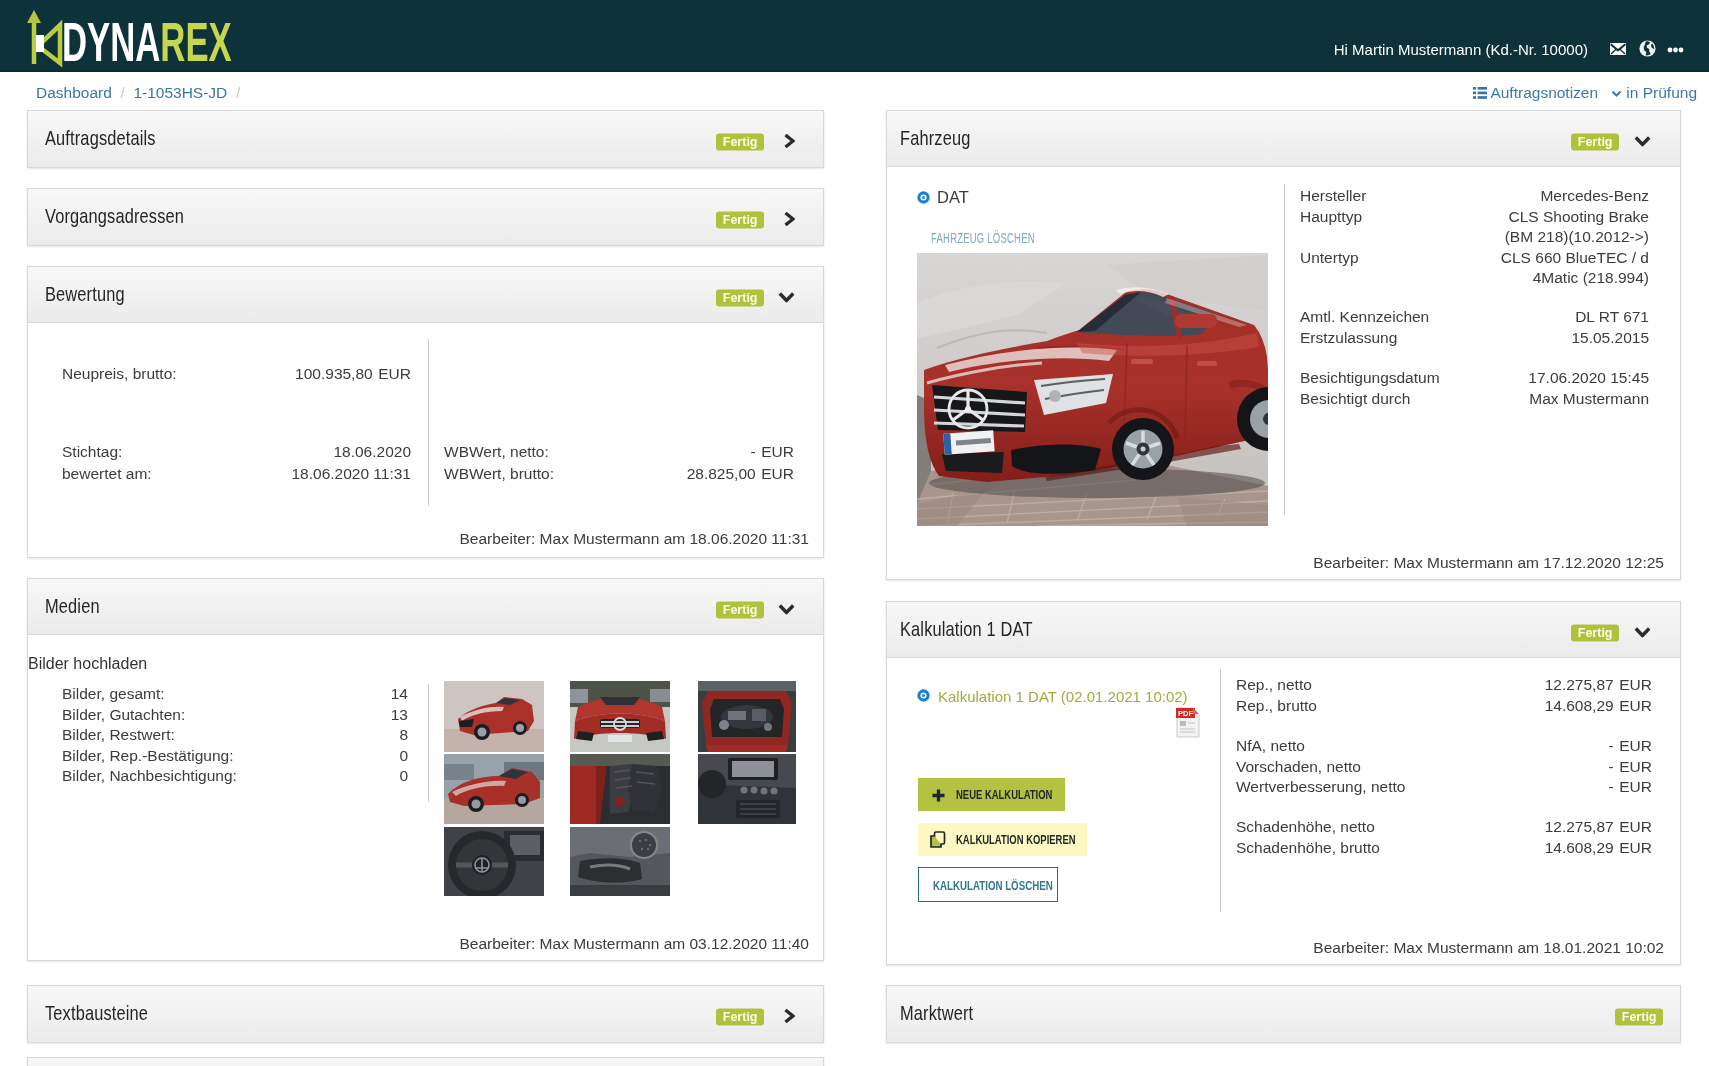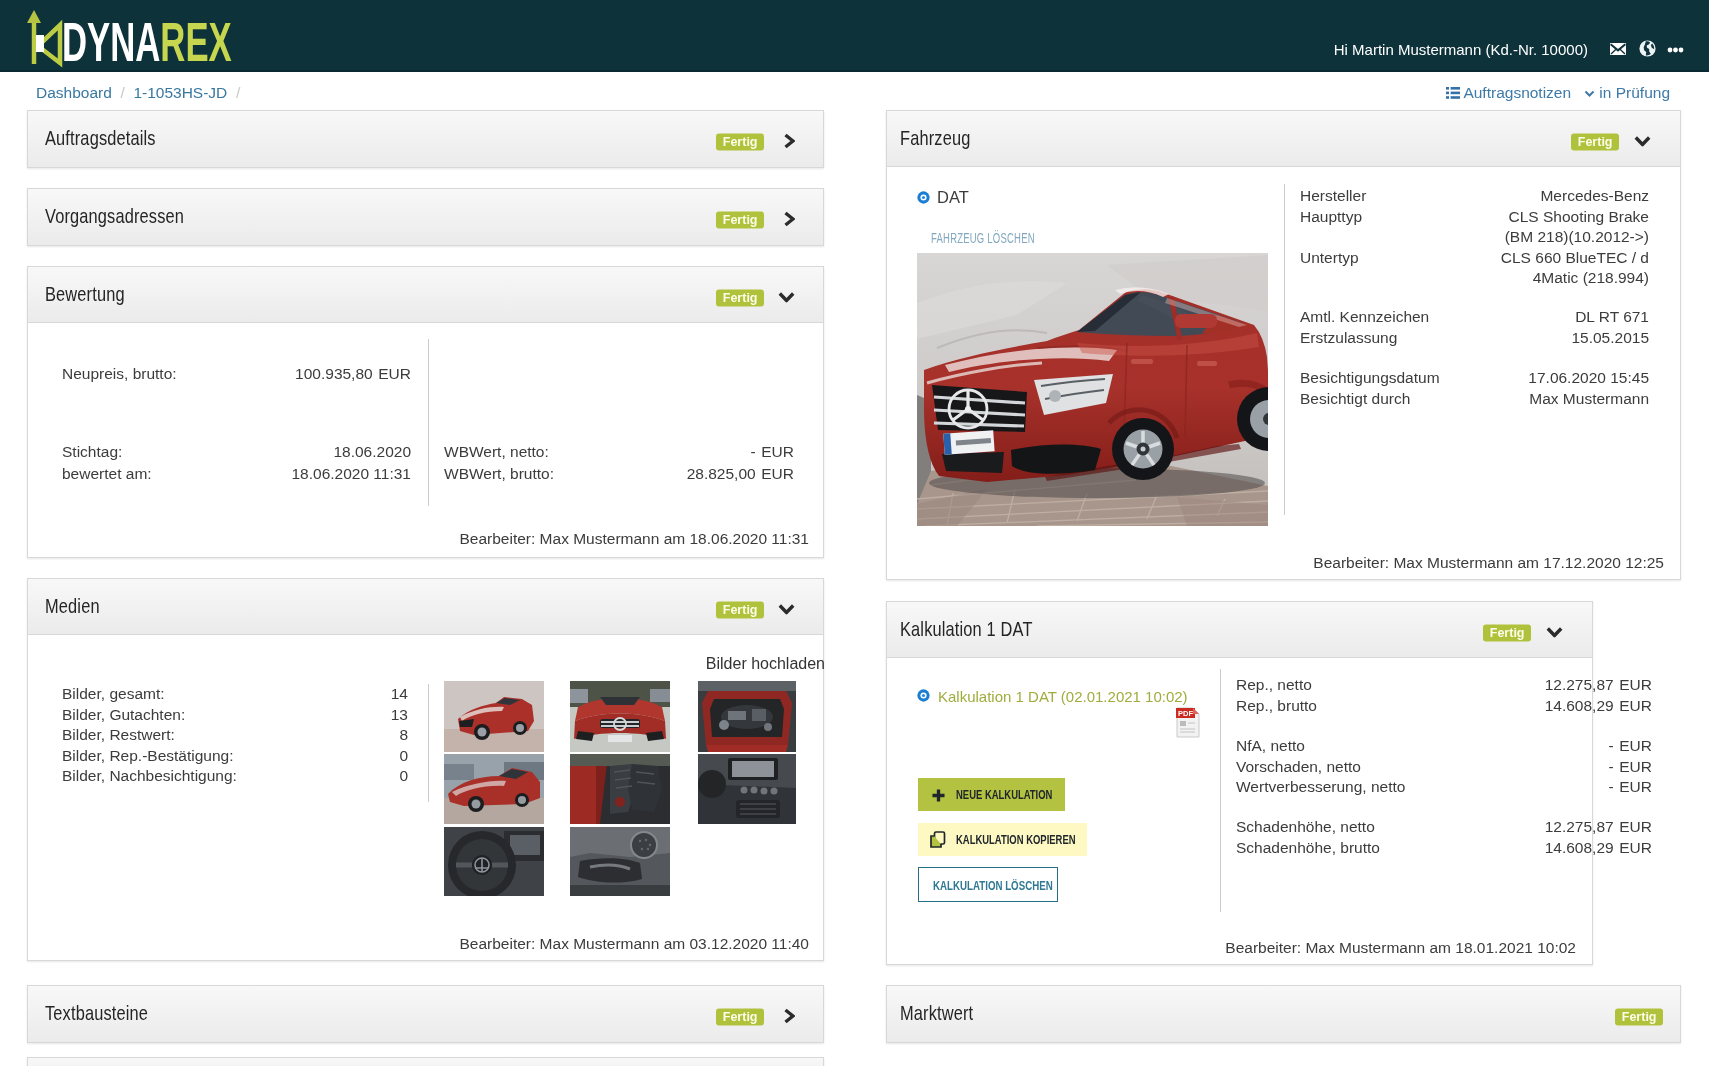--- a/index.html
+++ b/index.html
@@ -45,21 +45,21 @@
     <path d="M8,1.5 Q11,1 13,2.5 L12,5 9,6.5 9.5,9 12,10.5 12,13.5 14,16.5 Q11,18.5 8,18 L8.5,14 6,12 5.5,8.5 7,5 Z" fill="#10343c"></path>
     <path d="M15.5,4 Q18.5,7 18,11 L15,9 14,6 Z" fill="#10343c"></path>
   </svg>
   <svg class="abs" style="left:1666.5px;top:46.5px" width="17" height="6" viewBox="0 0 17 6">
     <circle cx="3" cy="3" r="2.4" fill="#fff"></circle>
       <circle cx="8.5" cy="3" r="2.4" fill="#fff"></circle>
       <circle cx="14" cy="3" r="2.4" fill="#fff"></circle>
   </svg>
 </div>
 <div class="crumb" style="left:36px"><a href="#">Dashboard</a> &nbsp;/&nbsp; <a href="#">1-1053HS-JD</a> &nbsp;/</div>
-<div class="crumb" style="right:39px;color:#3d7aa9">
+<div class="crumb" style="right:12px;color:#3d7aa9">
   <svg style="vertical-align:-1px" width="14" height="12" viewBox="0 0 14 12">
     <g fill="#3471a8">
         <rect y="0" width="3" height="2.6"></rect>
         <rect x="4.6" y="0" width="9.4" height="2.6"></rect>
         <rect y="4.6" width="3" height="2.6"></rect>
         <rect x="4.6" y="4.6" width="9.4" height="2.6"></rect>
         <rect y="9.2" width="3" height="2.6"></rect>
         <rect x="4.6" y="9.2" width="9.4" height="2.6"></rect>
       </g>
   </svg>
@@ -104,21 +104,21 @@
   <div class="rt" style="left:560px;top:198px;width:206px">28.825,00 &nbsp;EUR</div>
   <div class="bear" style="right:14px;top:263px">Bearbeiter: Max Mustermann am 18.06.2020 11:31</div>
 </div>
 <div class="panel" style="left:27px;top:578px;width:797px;height:383px">
   <div class="ph"></div>
   <div class="pt"><span class="c">Medien</span></div>
   <div class="badge" style="right:59px">Fertig</div>
   <svg class="chev" style="right:28px" width="17" height="11" viewBox="0 0 17 11">
       <path d="M1.8,2 L8.5,9 L15.2,2" fill="none" stroke="#2b2b2b" stroke-width="3.4"></path>
     </svg>
-  <div class="lbl" style="left:0;top:76px;width:797px;text-align:right;font-size:16px;color:#333">Bilder hochladen</div>
+  <div class="lbl" style="left:0;top:76px;width:797px;text-align:left;font-size:16px;color:#333">Bilder hochladen</div>
   <div class="lbl" style="left:34px;top:106px">Bilder, gesamt:</div>
     <div class="rt" style="left:280px;top:106px;width:100px">14</div>
   <div class="lbl" style="left:34px;top:127px">Bilder, Gutachten:</div>
     <div class="rt" style="left:280px;top:127px;width:100px">13</div>
   <div class="lbl" style="left:34px;top:147px">Bilder, Restwert:</div>
     <div class="rt" style="left:280px;top:147px;width:100px">8</div>
   <div class="lbl" style="left:34px;top:168px">Bilder, Rep.-Bestätigung:</div>
     <div class="rt" style="left:280px;top:168px;width:100px">0</div>
   <div class="lbl" style="left:34px;top:188px">Bilder, Nachbesichtigung:</div>
     <div class="rt" style="left:280px;top:188px;width:100px">0</div>
@@ -368,21 +368,21 @@
   <div class="lbl" style="left:413px;top:197px">Amtl. Kennzeichen</div>
     <div class="rt" style="left:500px;top:197px;width:262px">DL RT 671</div>
   <div class="lbl" style="left:413px;top:217.5px">Erstzulassung</div>
     <div class="rt" style="left:500px;top:217.5px;width:262px">15.05.2015</div>
   <div class="lbl" style="left:413px;top:258px">Besichtigungsdatum</div>
     <div class="rt" style="left:500px;top:258px;width:262px">17.06.2020 15:45</div>
   <div class="lbl" style="left:413px;top:278.5px">Besichtigt durch</div>
     <div class="rt" style="left:500px;top:278.5px;width:262px">Max Mustermann</div>
   <div class="bear" style="right:16px;top:443px">Bearbeiter: Max Mustermann am 17.12.2020 12:25</div>
 </div>
-<div class="panel" style="left:886px;top:601px;width:707px;height:364px">
+<div class="panel" style="left:886px;top:601px;width:795px;height:364px">
   <div class="ph"></div>
   <div class="pt" style="left:13px"><span class="c">Kalkulation 1 DAT</span></div>
   <div class="badge" style="right:61px">Fertig</div>
   <svg class="chev" style="right:29px" width="17" height="11" viewBox="0 0 17 11">
       <path d="M1.8,2 L8.5,9 L15.2,2" fill="none" stroke="#2b2b2b" stroke-width="3.4"></path>
     </svg>
   <svg class="abs" style="left:30px;top:87px" width="13" height="13" viewBox="0 0 14 14">
       <circle cx="7" cy="7" r="6.6" fill="#1b7ed3"></circle>
       <circle cx="7" cy="7" r="3.3" fill="#fff"></circle>
       <circle cx="7" cy="7" r="1.7" fill="#2a8ae0"></circle>

